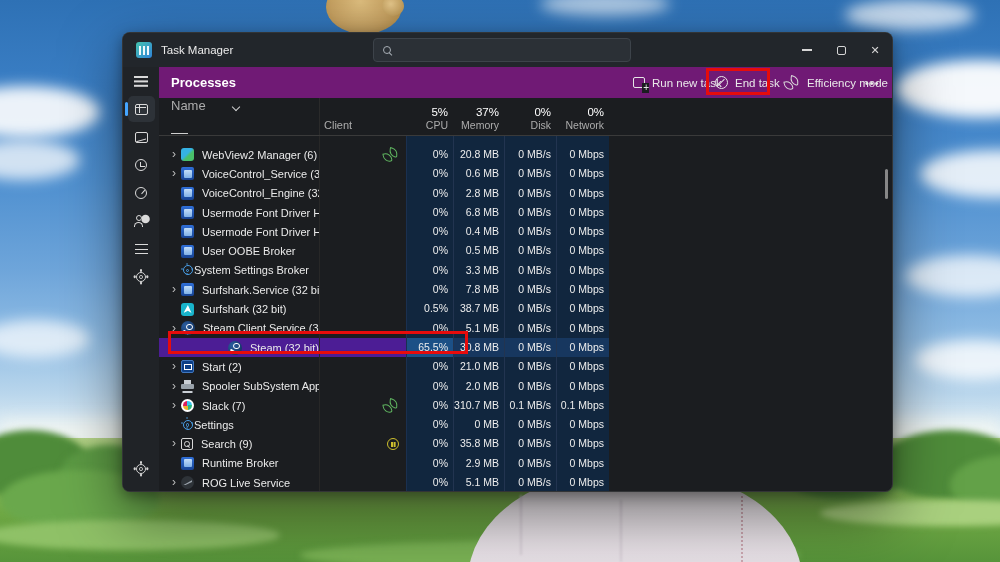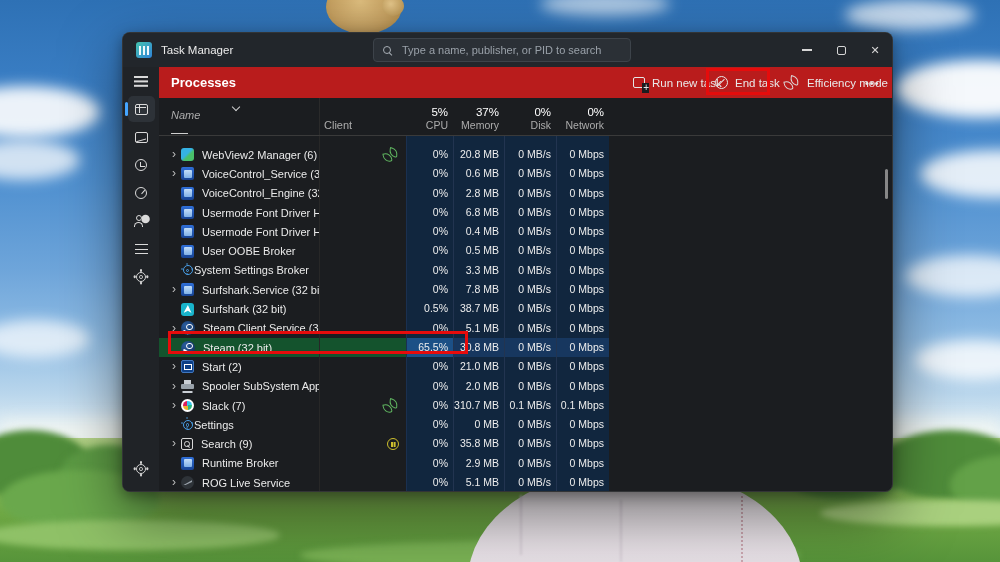--- a/index.html
+++ b/index.html
@@ -75,21 +75,21 @@
   .users-icon::before { content:""; position:absolute; left:2px; top:0; width:4px; height:4px; border:1.3px solid #dadada; border-radius:50%; box-shadow:6.5px 1px 0 0 #20232700, 6.5px 1px 0 1.3px #dadada; }
   .users-icon::after { content:""; position:absolute; left:0; top:6.6px; width:7.5px; height:4.5px; border:1.3px solid #dadada; border-bottom:none; border-radius:5px 5px 0 0; box-shadow:6.5px 1px 0 0 #dadada00; }
   .details-icon { width:13px; height:9.5px; border-top:1.5px solid #dadada; border-bottom:1.5px solid #dadada; position:relative; }
   .details-icon::after { content:""; position:absolute; left:0; top:3.3px; width:13px; height:1.5px; background:#dadada; }
   .gear { width:10px; height:10px; border:1.5px solid currentColor; border-radius:50%; position:relative; color:#d3d3d3; }
   .gear::before { content:""; position:absolute; left:2.2px; top:2.2px; width:1.6px; height:1.6px; border:1.1px solid currentColor; border-radius:50%; }
   .gear::after { content:""; position:absolute; left:2.9px; top:-3.6px; width:2.4px; height:2.4px; background:currentColor; border-radius:1px;
     box-shadow:0 12.4px 0 currentColor, -6.3px 6.2px 0 currentColor, 6.3px 6.2px 0 currentColor; }
 
   
-  .toolbar { position:absolute; left:36px; top:34px; right:0; height:31px; background:#b91c1c; }
+  .toolbar { position:absolute; left:36px; top:34px; right:0; height:31px; background:#701a75; }
   .page-heading { position:absolute; left:12px; top:0; height:31px; line-height:31px; font-size:13px; font-weight:bold; color:#fff; }
   .tbbtn { position:absolute; top:0; height:31px; display:flex; align-items:center; gap:7px; color:#e9e9e9; font-size:11.5px; white-space:nowrap; }
   .btn-run { left:474px; }
   .btn-end { left:556px; }
   .btn-eff { left:625px; }
   .btn-more { left:706px; letter-spacing:1px; font-size:11px; }
   .runicon { width:12px; height:11px; border:1.3px solid #e6e6e6; border-radius:2px; position:relative; }
   .runicon::after { content:"+"; position:absolute; right:-5px; bottom:-6px; font-size:10px; line-height:10px; color:#e6e6e6; background:#1b1d20; padding-left:1px; }
   .banicon { width:13px; height:13px; border:1.4px solid #e8e8e8; border-radius:50%; position:relative; }
   .banicon::before { content:""; position:absolute; left:0.4px; top:4.8px; width:10.4px; height:1.4px; background:#e8e8e8; transform:rotate(-45deg); }
@@ -102,40 +102,40 @@
   .tooltip { position:absolute; left:566px; top:16px; z-index:45; background:#2d2d2f; border:1px solid #4a4a4c;
     border-radius:4px; padding:4px 9px 5px; font-size:11px; color:#e6e6e6; white-space:nowrap; box-shadow:0 4px 10px rgba(0,0,0,.45); }
   .annobox { position:absolute; border:3px solid #e60c0c; z-index:50; }
   .anno-endtask { left:583px; top:35px; width:64px; height:27px; }
   .anno-steam { left:45px; top:298px; width:300px; height:23px; }
 
   
   .table { position:absolute; left:36px; top:65px; right:0; bottom:0; }
   .gridrow { display:grid; grid-template-columns:160px 87px 47px 51px 52px 53px 1fr; }
   .theader { position:relative; height:38px; border-bottom:1px solid #3a3a3a; }
-  .hname { position:relative; display:flex; align-items:center; padding:0 0 4px 12px; color:#acacac; font-size:11px;font-style:italic; }
+  .hname { position:relative; display:flex; align-items:flex-start; padding:0 0 4px 12px; color:#acacac; font-size:13px; }
   .hname .dash { position:absolute; left:12px; bottom:1px; width:17px; height:1.5px; background:#cfcfcf; }
   .sortchev { position:absolute; left:74px; top:6px; width:6px; height:6px; border-right:1.4px solid #cfcfcf; border-bottom:1.4px solid #cfcfcf; transform:rotate(45deg); }
   .hstatus { display:flex; align-items:flex-end; padding:0 0 4px 4px; color:#acacac; font-size:11px; border-left:1px solid #2a2a2a; }
   .hnum { display:flex; flex-direction:column; justify-content:flex-end; align-items:flex-end; padding:0 5px 3px 0; }
   .hpct { color:#fff; font-size:11.5px; line-height:13px; }
   .hlbl { color:#acacac; font-size:10.5px; line-height:13px; }
 
   .rows { position:absolute; left:0; top:38px; right:0; bottom:0; overflow:hidden; }
   .prow { height:19.3px; }
   .prow .c { height:100%; }
   .cname { display:flex; align-items:center; padding-left:8px; overflow:hidden; }
   .chev { flex:0 0 14px; text-align:center; font-size:12px; color:#bdbdbd; line-height:19.3px; }
   .pic { flex:0 0 auto; margin-right:8px; }
   .ptext { font-size:11px; color:#eaeaea; white-space:nowrap; }
   .cstatus { border-left:1px solid #272727; display:flex; align-items:center; justify-content:flex-end; padding-right:7px; }
   .cnum { background:#11263e; border-left:1px solid #223450; text-align:right; padding-right:5px; font-size:10.5px; color:#ededed; line-height:19.3px; white-space:nowrap; }
   .cnum.first { border-left:1px solid #1a3050; }
   .crest { background:transparent; }
-  .prow.selected .cname, .prow.selected .cstatus { background:#14532d; }
+  .prow.selected .cname, .prow.selected .cstatus { background:#4c1d95;justify-content:flex-end; }
   .prow.selected .ccpu { background:#1c5086 !important; }
   .prow.selected .cmem, .prow.selected .cdisk, .prow.selected .cnet { background:#17375f !important; }
   .prow.partial-top { height:9px; }
   .prow.partial-top .cnum { line-height:40px; }
 
   
   .app-window-icon { width:13px; height:13px; border-radius:2px; background:linear-gradient(180deg,#2f6fd8,#174393); position:relative; }
   .app-window-icon::after { content:""; position:absolute; left:2.5px; top:2.5px; width:8px; height:8px; border-radius:1px; background:linear-gradient(180deg,#c3ddf8,#7fb1e8); }
   .webview2-icon { width:13px; height:13px; border-radius:3px; background:linear-gradient(135deg,#35b2e5 0 45%,#49c06a 60% 100%); }
   .gear-blue-icon { width:10px; height:10px; border:1.5px solid #4aa0e8; border-radius:50%; position:relative; color:#4aa0e8; margin:0 1.5px; }
@@ -200,21 +200,20 @@
   <div class="dress-fold" style="left:620px; top:500px; height:62px;"></div>
   <div class="dress-seam"></div>
 
   <div class="win">
 
     <div class="titlebar">
       <span class="tm-appicon"></span>
       <span class="title-text">Task Manager</span>
       <div class="searchbox">
         <span class="search-glyph"></span>
-        <input type="text" placeholder="Type a name, publisher, or PID to search" style="">
       </div>
       <div class="winbtns">
         <div class="winbtn min">
             <span></span>
           </div>
         <div class="winbtn max">
             <span></span>
           </div>
         <div class="winbtn">✕</div>
       </div>

